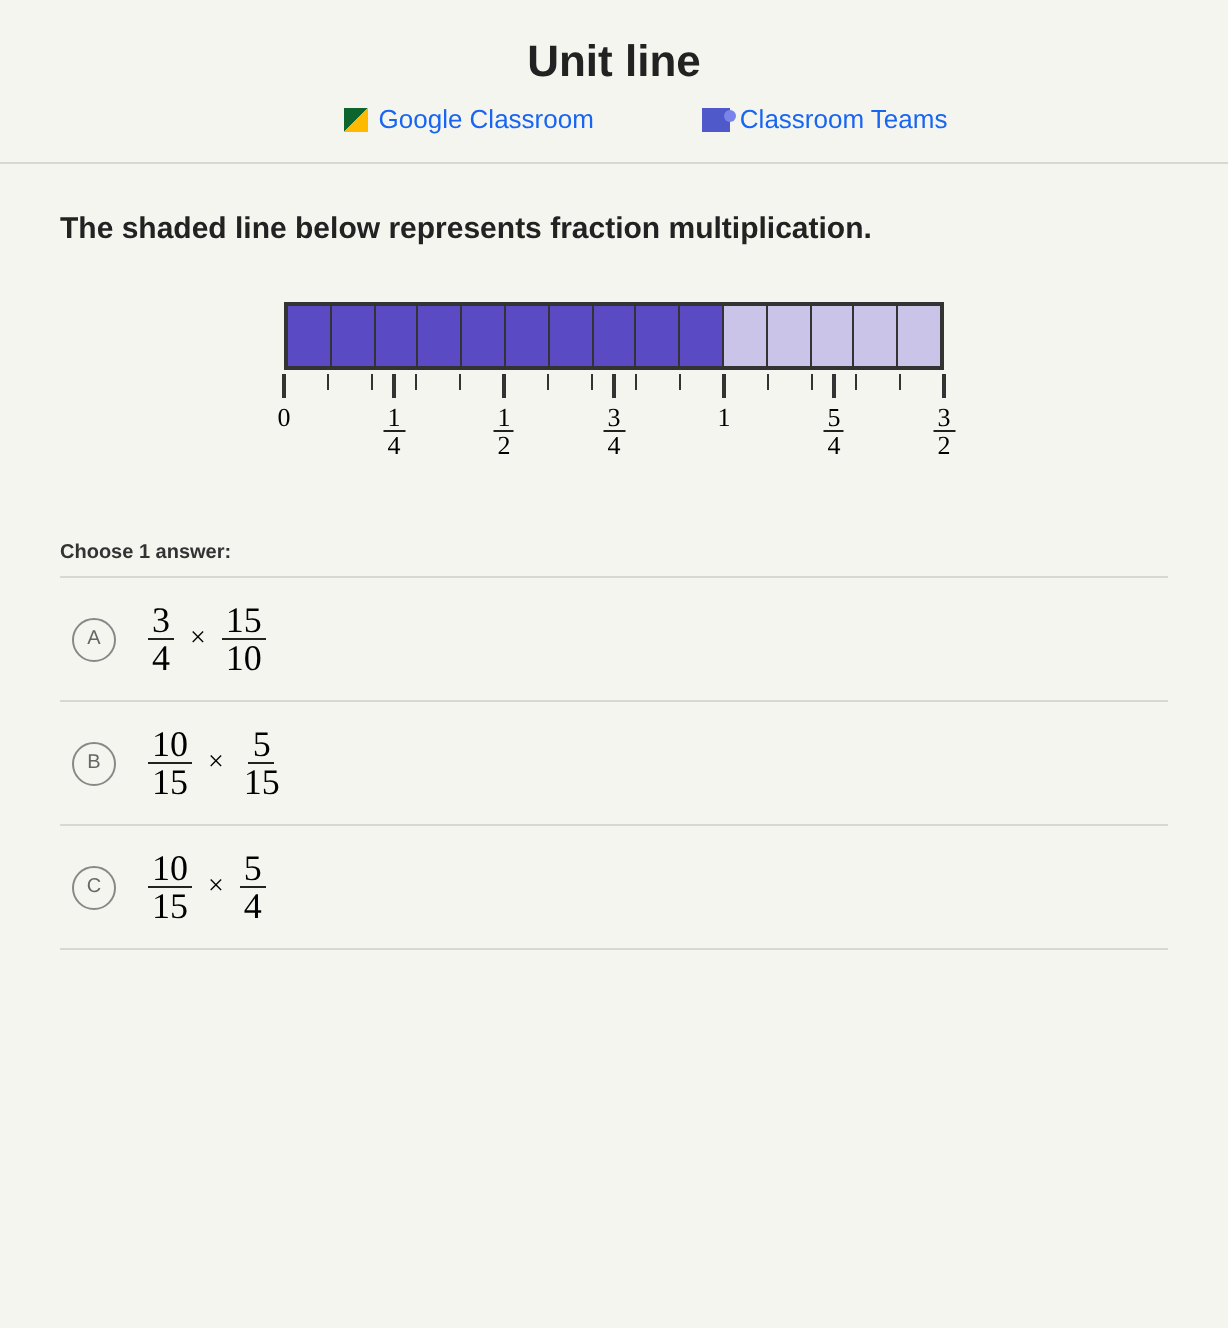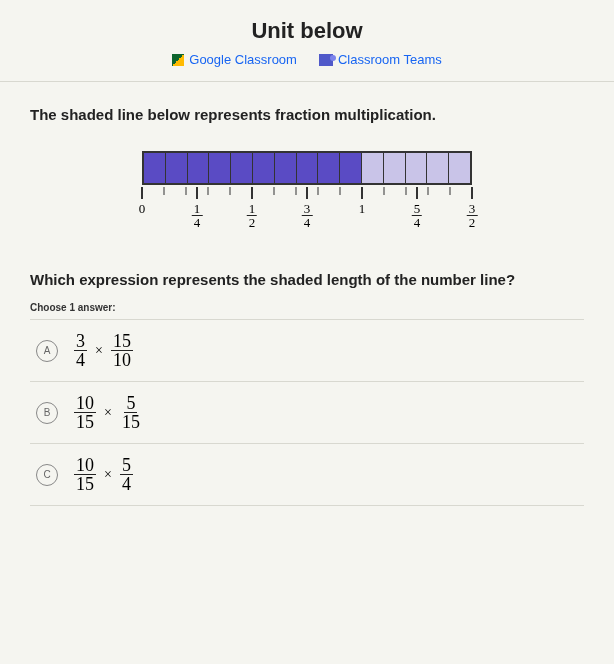--- a/index.html
+++ b/index.html
@@ -26,20 +26,21 @@
   justify-content: center;
   gap: 22px;
   font-size: 13px;
 }
 .share-link {
   color: #1865f2;
   display: flex;
   align-items: center;
   gap: 5px;
   cursor: pointer;
+  margin-left: 32px;
 }
 .gc-icon {
   width: 12px; height: 12px;
   background: linear-gradient(135deg, #0d652d 50%, #ffba00 50%);
 }
 .mt-icon {
   width: 14px; height: 12px;
   background: #5059c9;
   position: relative;
 }
@@ -140,21 +141,21 @@
   font-family: Georgia, serif;
   font-size: 18px;
 }
 .expr .frac { font-size: 18px; }
 .times { font-size: 14px; }
 </style>
 </head>
 <body>
 
 <div class="header">
-  <h1>Unit below</h1>
+  <h1>Unit line</h1>
   <div class="share-row">
     <div class="share-link">
       <span class="gc-icon"></span>
       <span>Google Classroom</span>
     </div>
     <div class="share-link">
       <span class="mt-icon"></span>
       <span>Classroom Teams</span>
     </div>
   </div>
@@ -227,21 +228,20 @@
               <span class="den">4</span>
             </span></div>
           <div class="lbl" style="left: 100%;"><span class="frac">
               <span class="num">3</span>
               <span class="den">2</span>
             </span></div>
         </div>
     </div>
   </div>
 
-  <p class="question">Which expression represents the shaded length of the number line?</p>
   <p class="choose">Choose 1 answer:</p>
 
   <div class="answers" id="answers">
       <div class="answer">
         <div class="radio">A</div>
         <div class="expr">
           <span class="frac">
             <span class="num">3</span>
             <span class="den">4</span>
           </span>

